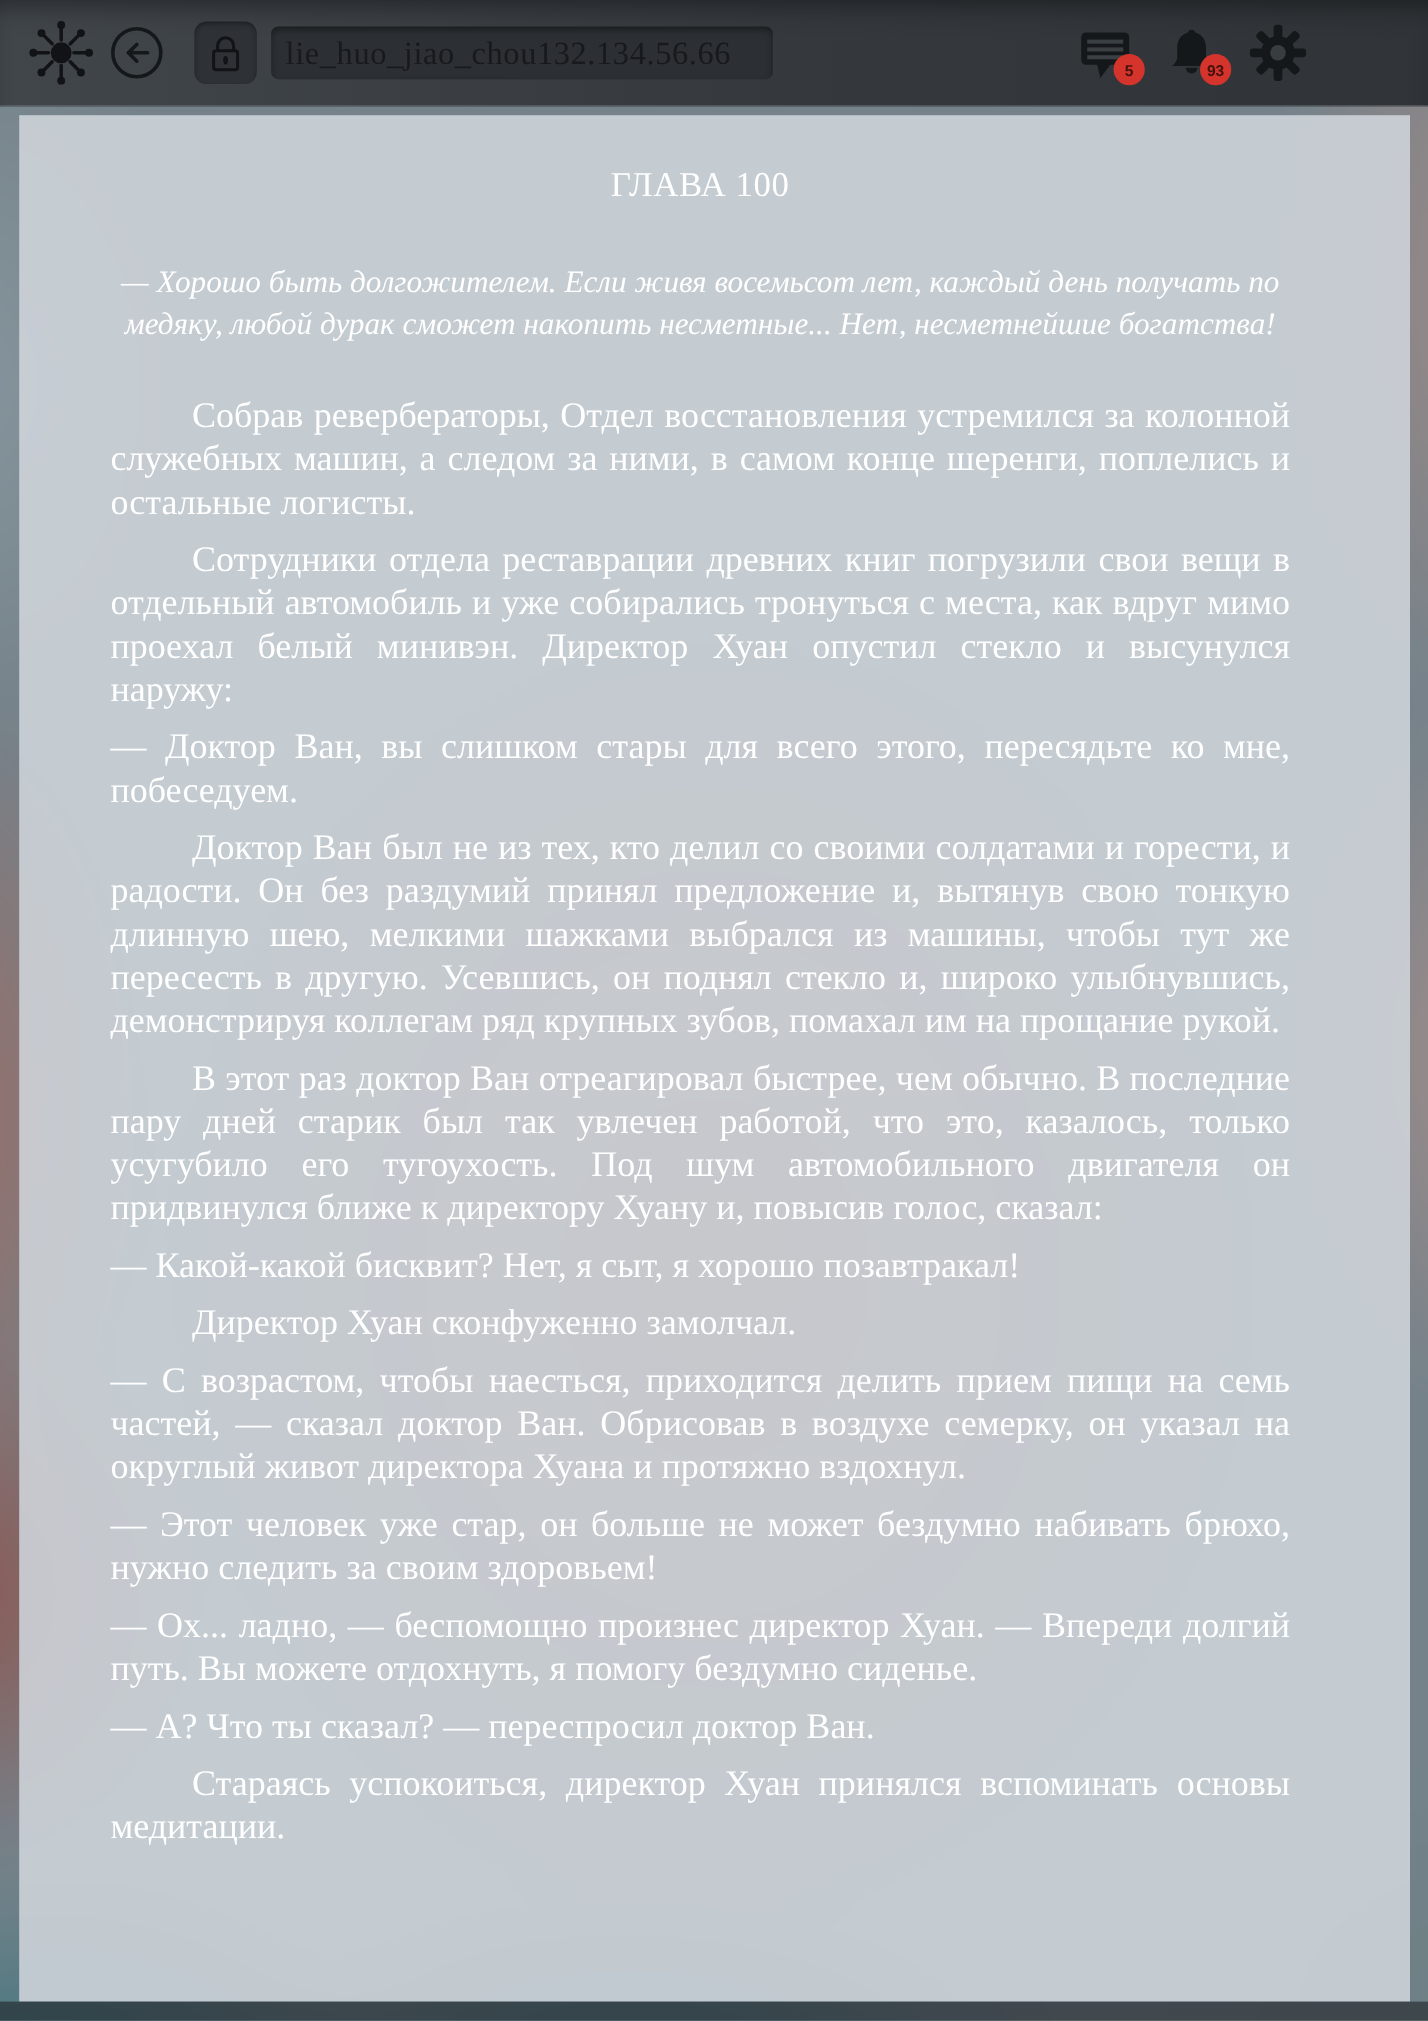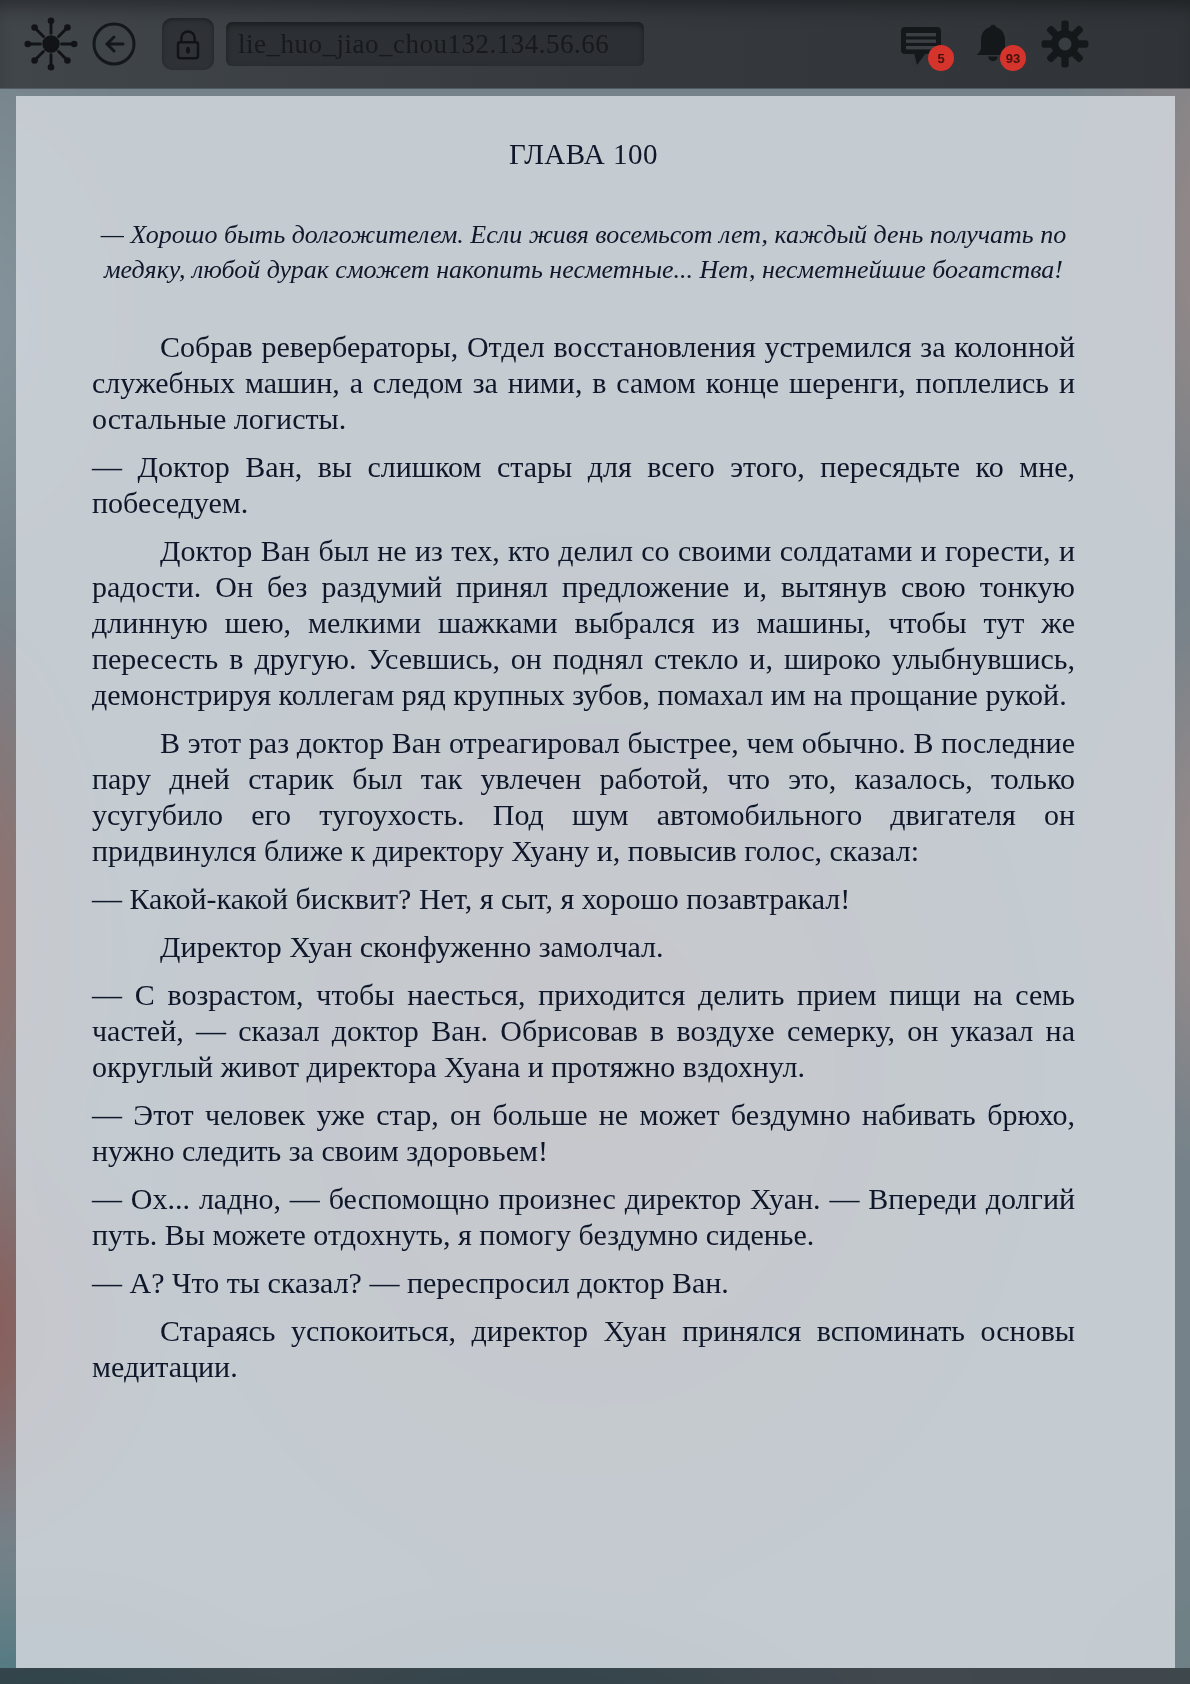--- a/index.html
+++ b/index.html
@@ -62,21 +62,21 @@
     display:flex;align-items:center;justify-content:center;padding:0 3px;box-sizing:border-box;
   }
   
   .page{
     position:absolute;left:16px;right:15px;top:96px;bottom:16px;
     background:rgba(208,214,219,.87);
     z-index:2;
   }
   .content{
     padding:42px 100px 0 76px;
-    color:#0f172a;
+    color:#ffffff;
   }
   .chapter-title{
     font-size:29px;font-weight:normal;text-align:center;
     letter-spacing:.5px;margin:0 0 46px;
   }
   .epigraph{
     font-style:italic;text-align:center;
     font-size:26px;line-height:35px;
     margin:0 8px 42px;
   }
@@ -190,20 +190,21 @@
 
   </div>
 </div>
 
 <div class="page">
   <div class="content">
     <h1 class="chapter-title">ГЛАВА 100</h1>
     <div class="epigraph">— Хорошо быть долгожителем. Если живя восемьсот лет, каждый день получать по медяку, любой дурак сможет накопить несметные... Нет, несметнейшие богатства!</div>
     <div>
         <p class="para indent">Собрав ревербераторы, Отдел восстановления устремился за колонной служебных машин, а следом за ними, в самом конце шеренги, поплелись и остальные логисты.</p>
+        <p class="para indent">Сотрудники отдела реставрации древних книг погрузили свои вещи в отдельный автомобиль и уже собирались тронуться с места, как вдруг мимо проехал белый минивэн. Директор Хуан опустил стекло и высунулся наружу:</p>
         <p class="para">— Доктор Ван, вы слишком стары для всего этого, пересядьте ко мне, побеседуем.</p>
         <p class="para indent">Доктор Ван был не из тех, кто делил со своими солдатами и горести, и радости. Он без раздумий принял предложение и, вытянув свою тонкую длинную шею, мелкими шажками выбрался из машины, чтобы тут же пересесть в другую. Усевшись, он поднял стекло и, широко улыбнувшись, демонстрируя коллегам ряд крупных зубов, помахал им на прощание рукой.</p>
         <p class="para indent">В этот раз доктор Ван отреагировал быстрее, чем обычно. В последние пару дней старик был так увлечен работой, что это, казалось, только усугубило его тугоухость. Под шум автомобильного двигателя он придвинулся ближе к директору Хуану и, повысив голос, сказал:</p>
         <p class="para">— Какой-какой бисквит? Нет, я сыт, я хорошо позавтракал!</p>
         <p class="para indent">Директор Хуан сконфуженно замолчал.</p>
         <p class="para">— С возрастом, чтобы наесться, приходится делить прием пищи на семь частей, — сказал доктор Ван. Обрисовав в воздухе семерку, он указал на округлый живот директора Хуана и протяжно вздохнул.</p>
         <p class="para">— Этот человек уже стар, он больше не может бездумно набивать брюхо, нужно следить за своим здоровьем!</p>
         <p class="para">— Ох... ладно, — беспомощно произнес директор Хуан. — Впереди долгий путь. Вы можете отдохнуть, я помогу бездумно сиденье.</p>
         <p class="para">— А? Что ты сказал? — переспросил доктор Ван.</p>
         <p class="para indent">Стараясь успокоиться, директор Хуан принялся вспоминать основы медитации.</p>

